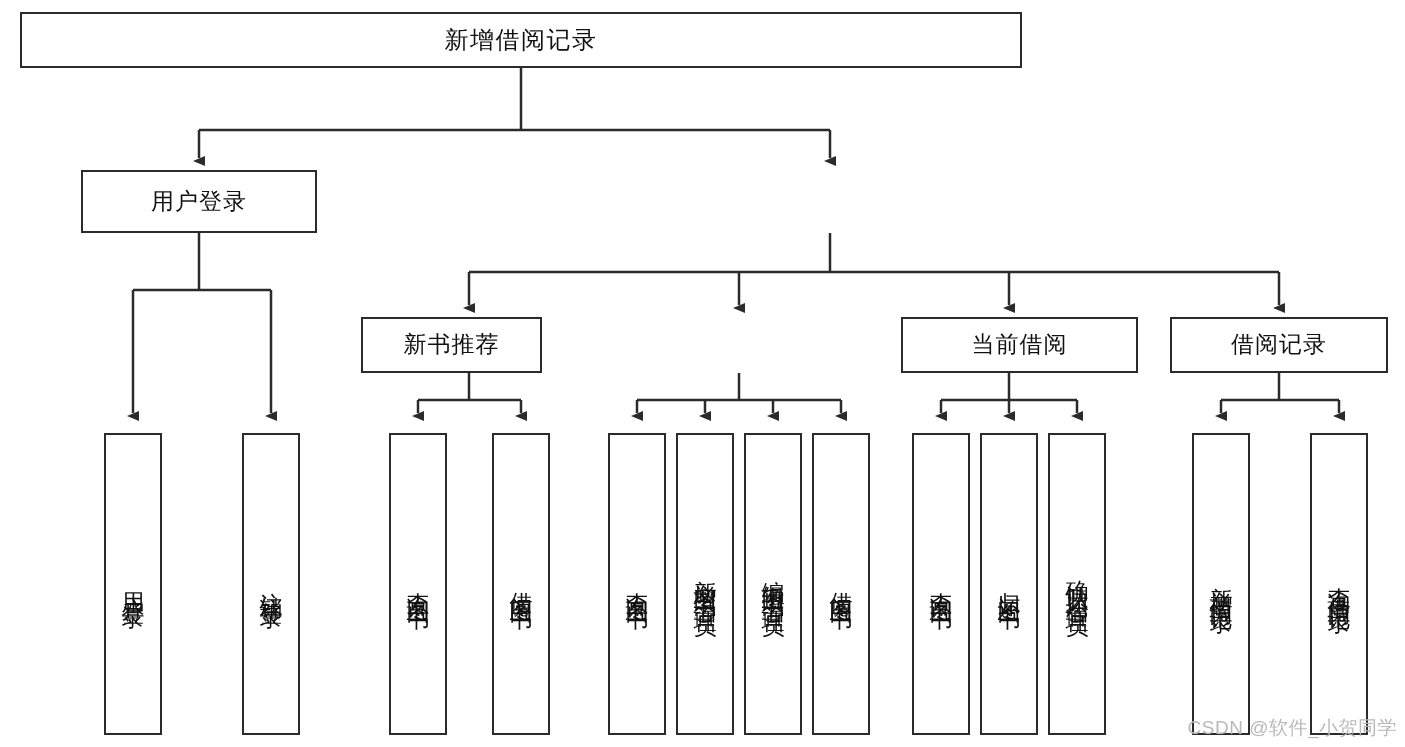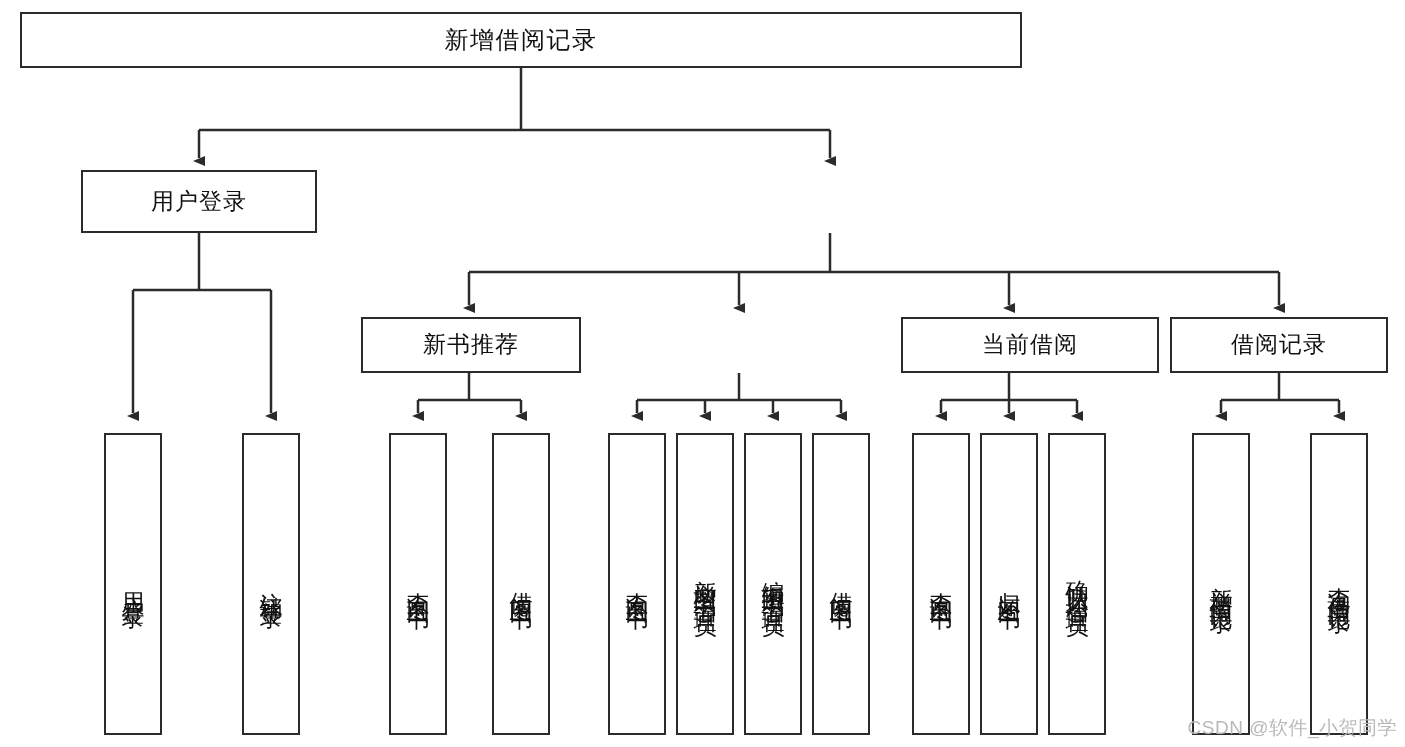--- a/index.html
+++ b/index.html
@@ -134,24 +134,24 @@
   </svg>
 
   <div class="node horiz root" style="left:20px; top:12px; width:1002px; height:56px;">
     <span class="label">新增借阅记录</span>
   </div>
 
   <div class="node horiz" style="left:81px; top:170px; width:236px; height:63px;">
     <span class="label">用户登录</span>
   </div>
 
-  <div class="node horiz" style="left:361px; top:317px; width:220px; height:56px;">
+  <div class="node horiz" style="left:361px; top:317px; width:181px; height:56px;">
     <span class="label">新书推荐</span>
   </div>
-  <div class="node horiz" style="left:901px; top:317px; width:258px; height:56px;">
+  <div class="node horiz" style="left:901px; top:317px; width:237px; height:56px;">
     <span class="label">当前借阅</span>
   </div>
   <div class="node horiz" style="left:1170px; top:317px; width:218px; height:56px;">
     <span class="label">借阅记录</span>
   </div>
 
   <div class="node vert" style="left:104px; top:433px; width:58px; height:302px;">
     <span class="label">用户登录</span>
   </div>
   <div class="node vert" style="left:242px; top:433px; width:58px; height:302px;">

